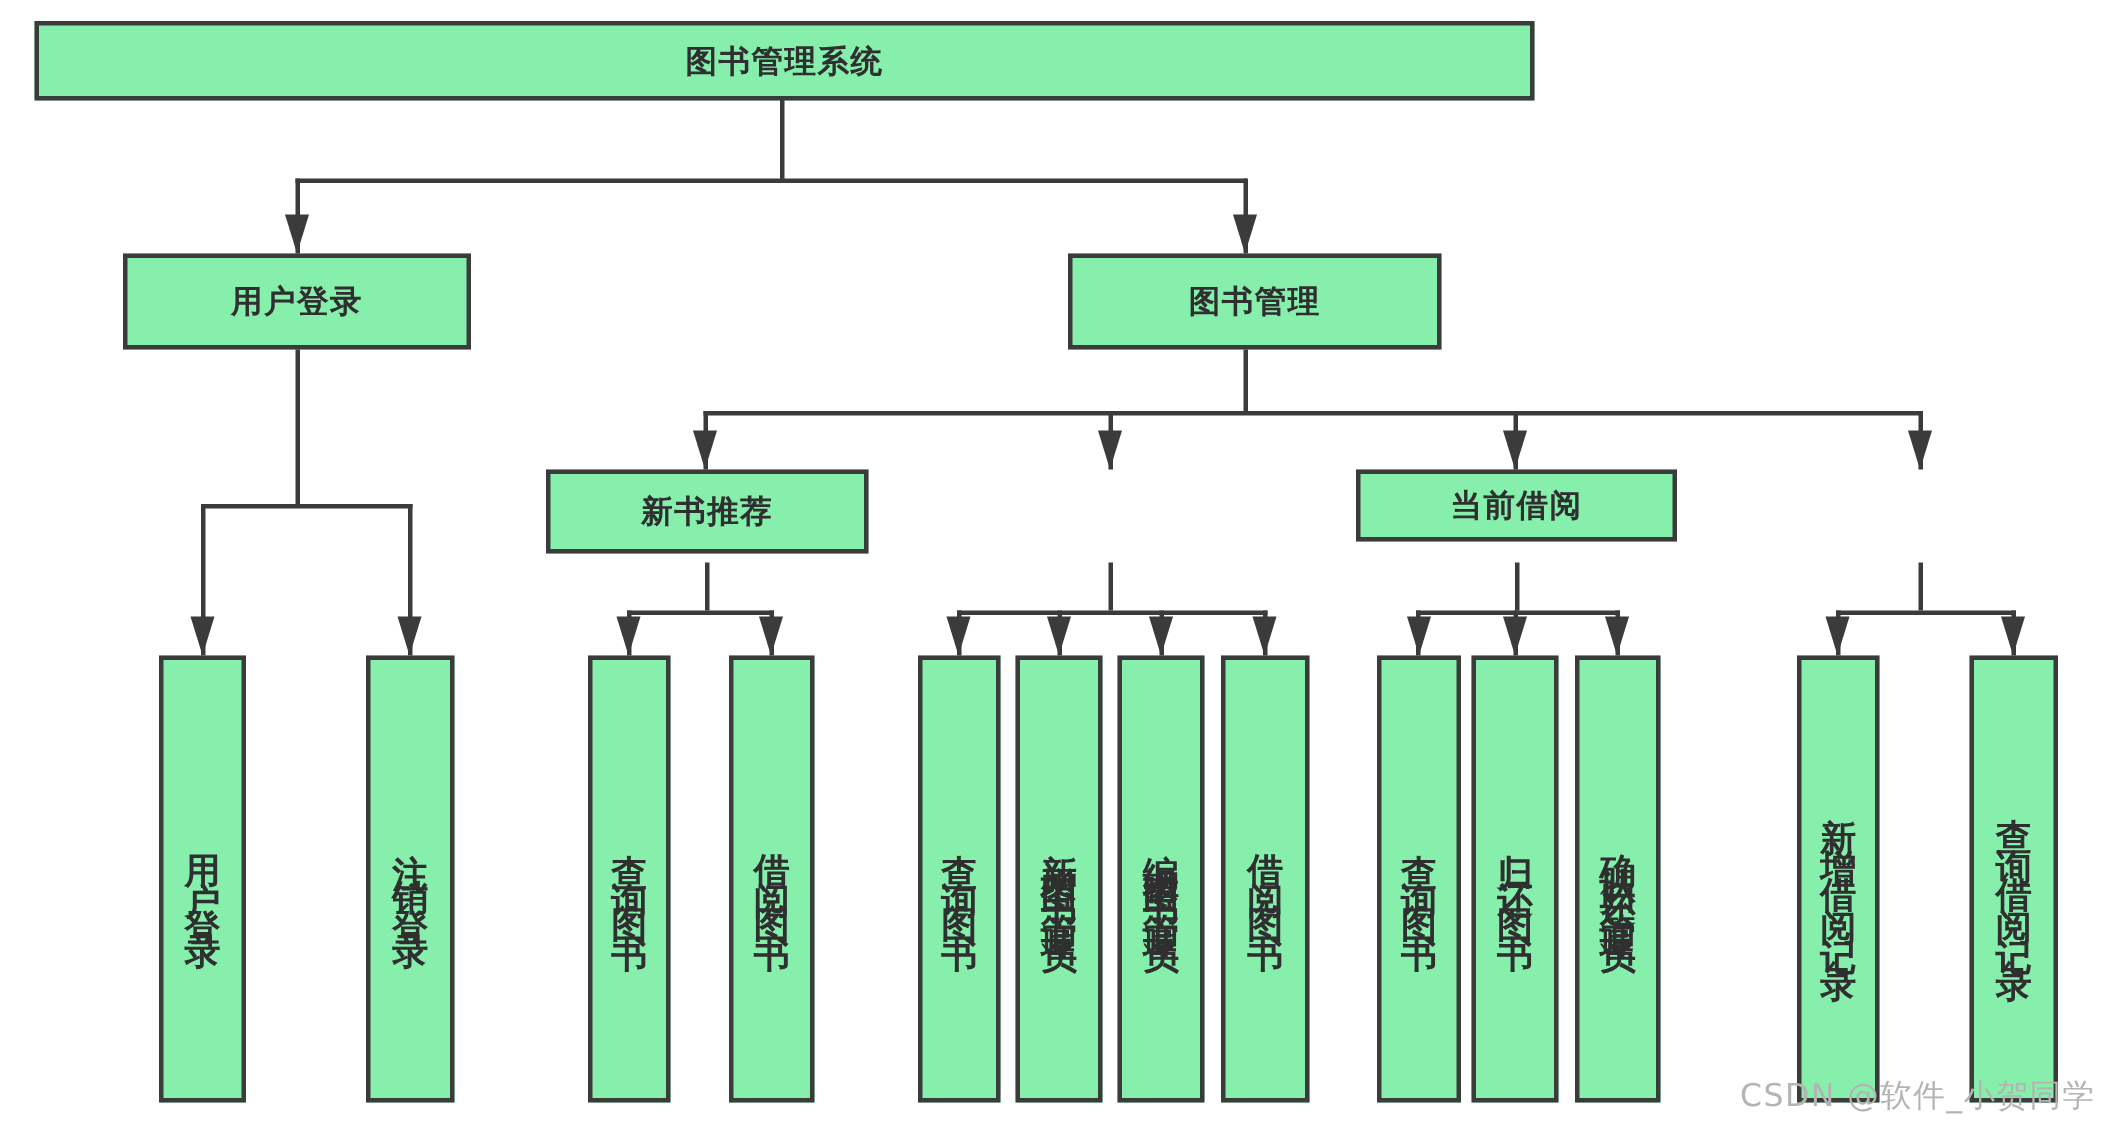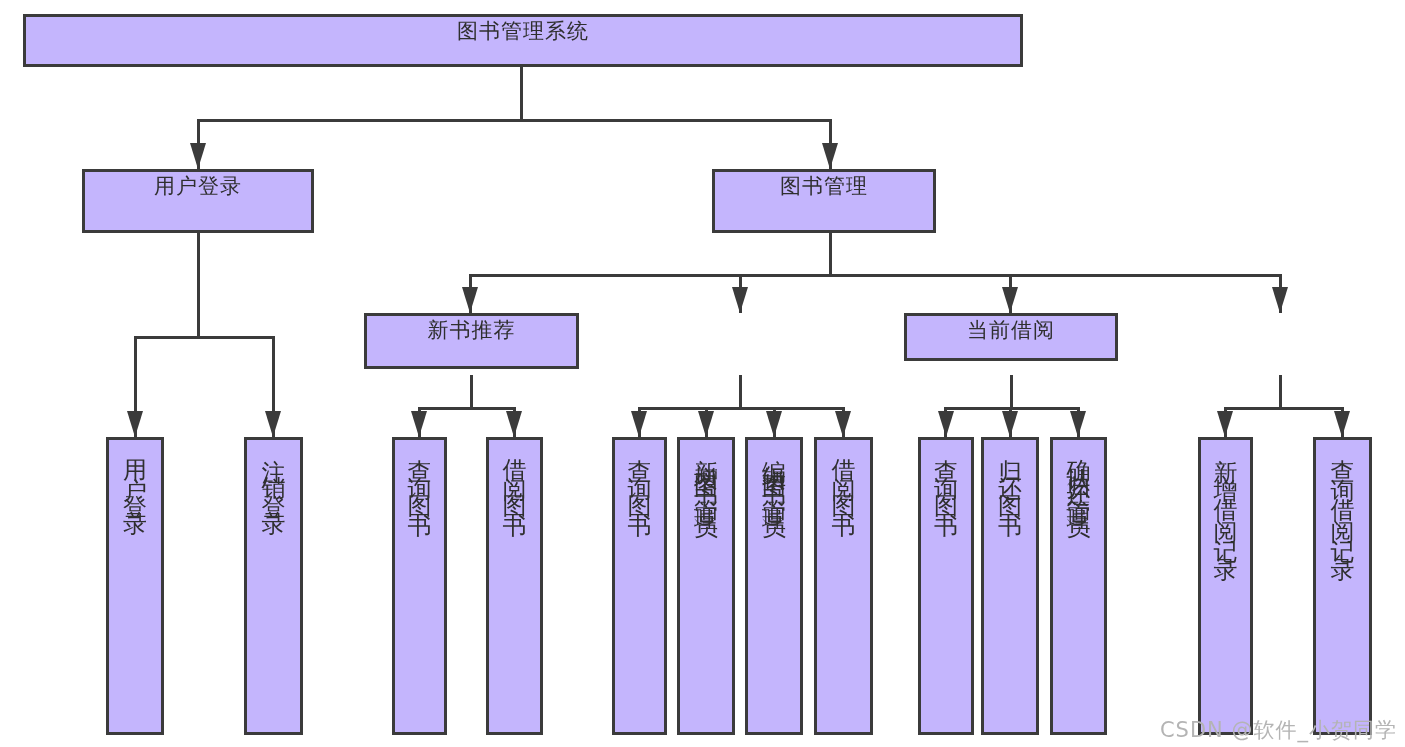--- a/index.html
+++ b/index.html
@@ -9,21 +9,21 @@
     --background:#ffffff;
   }
   html,body{margin:0;padding:0;background:var(--background);}
   .canvas{
     position:relative;width:1405px;height:747px;background:var(--background);
     font-family:"DejaVu Sans","Liberation Sans",sans-serif;color:var(--text);
     overflow:hidden;
   }
   .box{
     position:absolute;box-sizing:border-box;border:3px solid var(--line);
-    background:#c4b5fd;display:flex;justify-content:center;
+    background:#86efac;display:flex;align-items:center;justify-content:center;font-weight:bold;
   }
   .hbox{font-size:21px;letter-spacing:1px;}
   .vbox span{
     writing-mode:vertical-rl;text-orientation:mixed;white-space:nowrap;
     font-size:24px;line-height:1;
   }
   .ls4 span{letter-spacing:18px;}
   .ls6 span{letter-spacing:20px;}
   .ls9 span{letter-spacing:8px;}
   .vline{position:absolute;width:3px;background:var(--line);}
@@ -43,21 +43,21 @@
 
 <div class="canvas">
 
   <div class="box hbox" style="left:23px;top:14px;width:1000px;height:53px">
     <span>图书管理系统</span>
   </div>
 
   <div class="box hbox" style="left:82px;top:169px;width:232px;height:64px">
     <span>用户登录</span>
   </div>
-  <div class="box hbox" style="left:712px;top:169px;width:224px;height:64px">
+  <div class="box hbox" style="left:712px;top:169px;width:249px;height:64px">
     <span>图书管理</span>
   </div>
 
   <div class="box hbox" style="left:364px;top:313px;width:215px;height:56px">
     <span>新书推荐</span>
   </div>
   <div class="box hbox" style="left:904px;top:313px;width:214px;height:48px">
     <span>当前借阅</span>
   </div>
 

